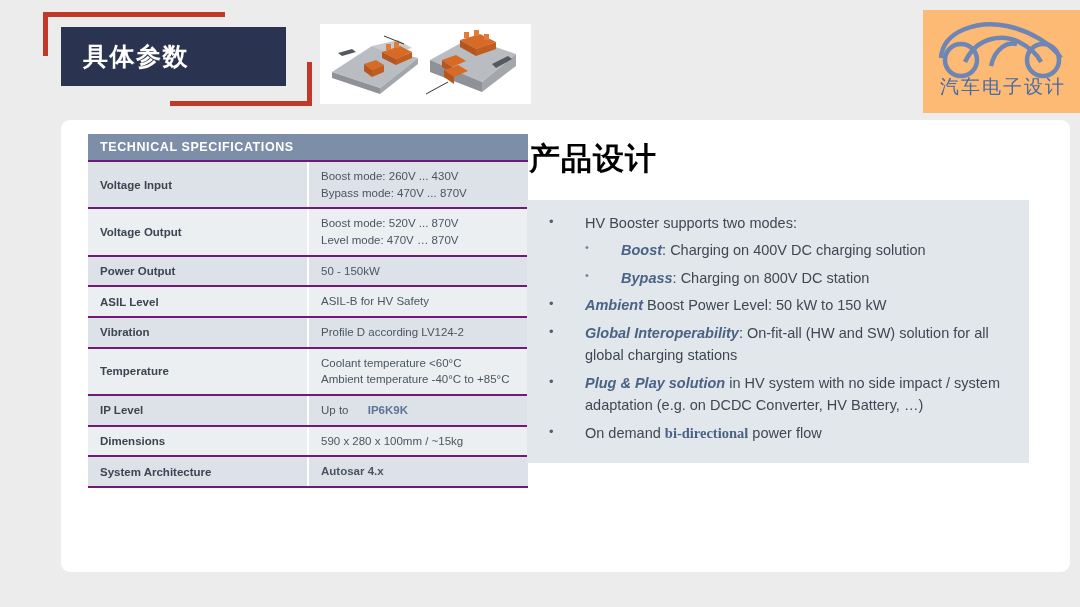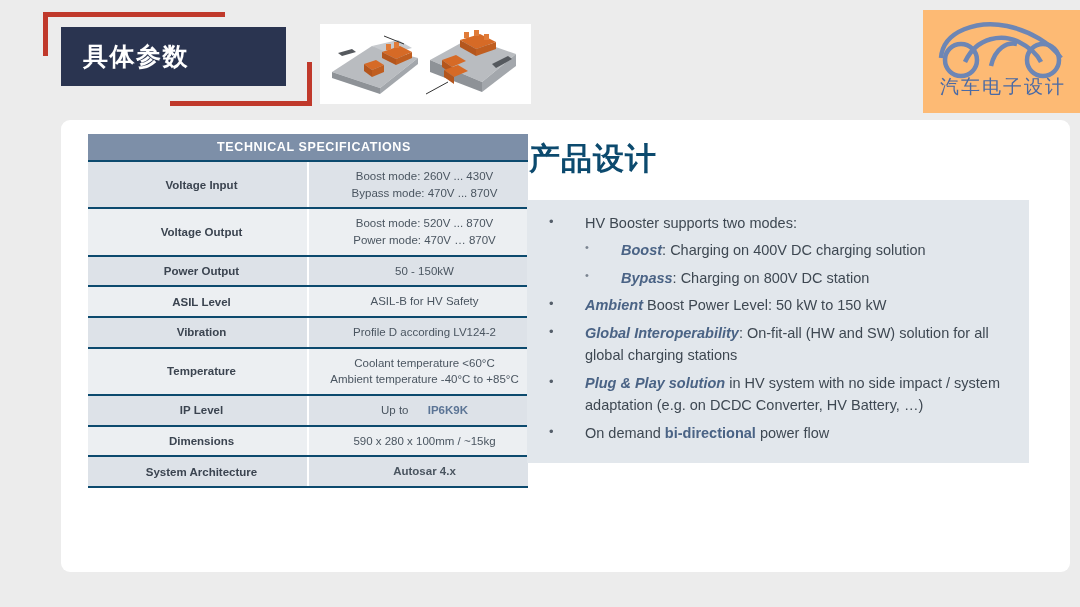--- a/index.html
+++ b/index.html
@@ -74,42 +74,42 @@
   }
   .tbl .k{
     width:163px; padding:6px 4px 6px 12px; font-size:11.5px; font-weight:bold;
     color:#3b4450; border-right:2px solid #ffffff;
   }
   .tbl .v{
     padding:6px 0 6px 12px; font-size:11.5px; color:#4a5560; line-height:1.45;
   }
   .r-odd td{ background:#dde2e8; }
   .r-even td{ background:#eceff2; }
-  .tbl tr td{ border-bottom:2px solid #0c4a6e;text-align:center; }
+  .tbl tr td{ border-bottom:2px solid #701a75; }
   .accent{ color:#5b7495; font-weight:bold;padding-left:16px; }
 
   
   .rpanel{ position:absolute; left:466px; top:10px; width:520px; }
   .rtitle{
-    font-size:31px; font-weight:bold; color:#0c4a6e; letter-spacing:1px;
+    font-size:31px; font-weight:bold; color:#000000; letter-spacing:1px;
     margin-left:2px; margin-top:8px;
   }
   .bullets{
     margin-top:20px; background:#e2e7ec; width:502px;
     padding:12px 14px 14px 14px;
   }
   .bl{
     display:flex; font-size:14.5px; color:#3e4852; line-height:1.55;
     margin-bottom:5px;
   }
   .bl .dot{ width:44px; flex:0 0 44px; text-align:left; padding-left:8px; color:#555f6a; font-size:13px; }
   .bl.sub .dot{ width:80px; flex:0 0 80px; padding-left:44px; font-size:11px; color:#7a8490; }
   .bl .txt{ flex:1; }
   .bold{ font-weight:bold; color:#4a6385;font-style:italic; }
-  .bold2{ font-weight:bold; color:#4a6385; }
+  .bold2{ font-weight:bold; color:#4a6385;font-family:Liberation Serif, serif; }
 </style>
 </head>
 <body>
 
 <div id="slide">
 
   <div class="bracket-tl"></div>
   <div class="bracket-br"></div>
 
   <div class="title-box">
@@ -183,21 +183,21 @@
         <td class="v">
           <div>Boost mode:   260V ... 430V</div>
           <div>Bypass mode: 470V ... 870V</div>
         </td>
       </tr>
 
       <tr class="r-even">
         <td class="k">Voltage Output</td>
         <td class="v">
           <div>Boost mode:   520V ... 870V</div>
-          <div>Power mode: 470V … 870V</div>
+          <div>Level mode: 470V … 870V</div>
         </td>
       </tr>
 
       <tr class="r-odd">
         <td class="k">Power Output</td>
         <td class="v">50 - 150kW</td>
       </tr>
 
       <tr class="r-even">
         <td class="k">ASIL Level</td>

